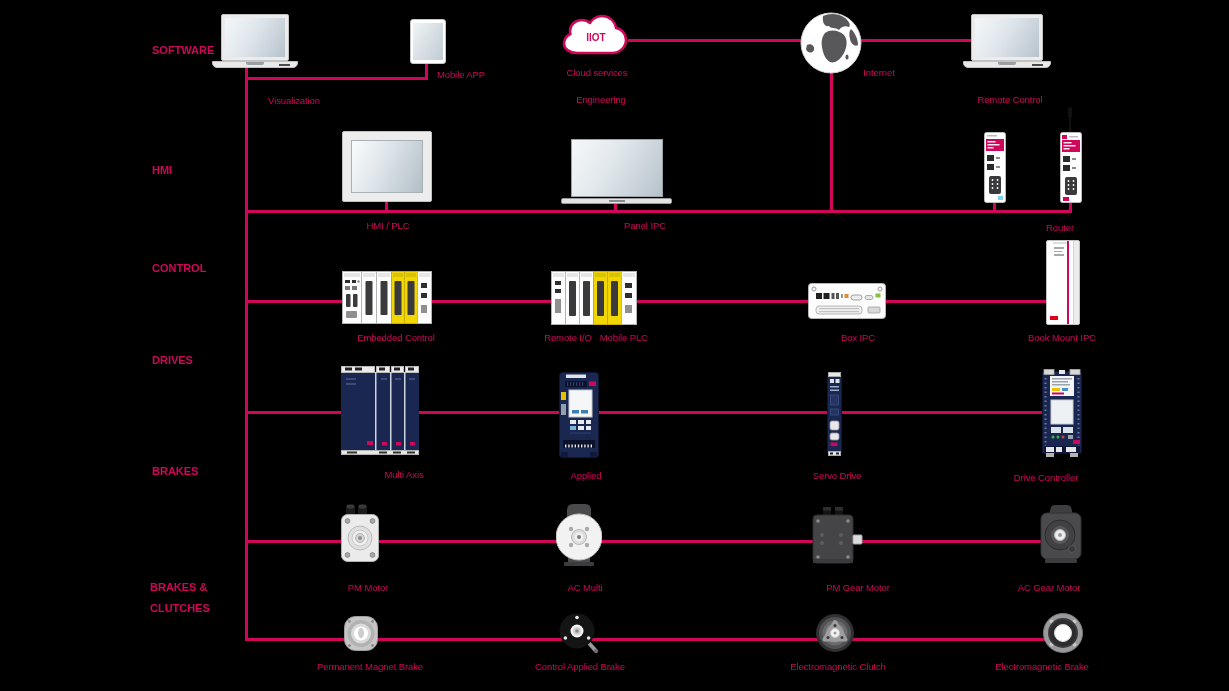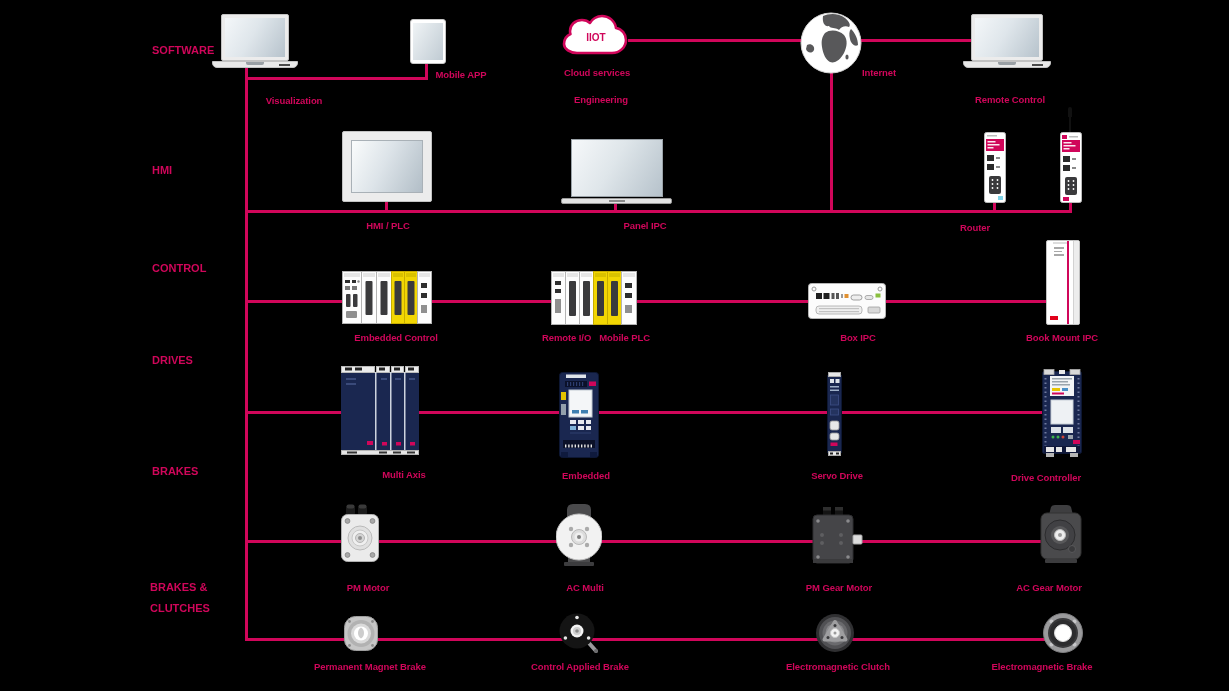--- a/index.html
+++ b/index.html
@@ -2,21 +2,21 @@
 <html><head>
 <meta charset="utf-8">
 <style>
   html,body{margin:0;padding:0;background:#000;}
   #canvas{position:relative;width:1229px;height:691px;background:#000;overflow:hidden;
           font-family:"Liberation Sans",sans-serif;}
   .line{position:absolute;background:#d0065a;z-index:1;}
   .v{width:3px;} .h{height:3px;}
   .dev{position:absolute;z-index:2;}
   .plabel{position:absolute;z-index:3;transform:translateX(-50%);color:#d0065a;
-          font-size:9.5px;font-weight:bold;white-space:nowrap;letter-spacing:-0.1px;}
+          font-size:9.5px;font-weight:normal;white-space:nowrap;letter-spacing:-0.1px;}
   .plabel.duo{display:flex;gap:8px;}
   .rowlabel{position:absolute;z-index:3;color:#d0065a;font-size:11px;font-weight:bold;
             letter-spacing:0;line-height:21px;}
   .rowlabel.wrap{width:64px;white-space:normal;}
   
   .laptop{position:absolute;z-index:2;}
   .lap-screen{margin:0 auto;background:#ececec;border:1px solid #c2c2c2;border-radius:2px;
               padding:3px;box-sizing:border-box;}
   .lap-glass{width:100%;height:100%;background:linear-gradient(120deg,#f4f7f9 0%,#dfe6eb 45%,#b7c3cc 100%);}
   .lap-base{height:7px;background:#e9e9e9;border:1px solid #c2c2c2;border-radius:0 0 5px 5px;
@@ -174,21 +174,21 @@
       <circle cx="13.5" cy="49" r="0.9" fill="#fff"></circle>
     <circle cx="8.5" cy="53" r="0.9" fill="#fff"></circle>
       <circle cx="13.5" cy="53" r="0.9" fill="#fff"></circle>
     <circle cx="8.5" cy="57" r="0.9" fill="#fff"></circle>
       <circle cx="13.5" cy="57" r="0.9" fill="#fff"></circle>
     <rect x="3" y="65" width="6" height="4" fill="#d0065a"></rect>
   </svg>
 
   <div class="plabel" style="left:388px;top:220px">HMI / PLC</div>
   <div class="plabel" style="left:645px;top:220px">Panel IPC</div>
-  <div class="plabel" style="left:975px;top:222px">Router</div>
+  <div class="plabel" style="left:1060px;top:222px">Router</div>
 
   <svg class="dev" style="left:342px;top:271px" width="90" height="53" viewBox="0 0 90 53">
     <rect x="0.5" y="0.5" width="19" height="52" fill="#fdfdfd" stroke="#b3b3b3"></rect>
     <rect x="2" y="2" width="16" height="4" fill="#e6e6e6"></rect>
     <rect x="3" y="9" width="5" height="3" fill="#2e2e2e"></rect>
       <rect x="10" y="9" width="4" height="3" fill="#2e2e2e"></rect>
     <circle cx="16.5" cy="10.5" r="1.2" fill="#888"></circle>
     <rect x="3" y="15" width="5" height="4" fill="#777"></rect>
       <rect x="10" y="15" width="5" height="4" fill="#777"></rect>
     <rect x="4" y="23" width="4.5" height="13" rx="1" fill="#3a3a3c"></rect>
@@ -383,21 +383,21 @@
     <rect x="31" y="71" width="7" height="4" fill="#d0065a"></rect>
     <rect x="2" y="77" width="36" height="7" fill="#10183a"></rect>
     <rect x="4" y="78" width="8" height="5" fill="#e6e6e6"></rect>
       <rect x="14" y="78" width="6" height="5" fill="#e6e6e6"></rect>
     <rect x="24" y="78" width="10" height="5" fill="#e6e6e6"></rect>
     <rect x="4" y="84" width="8" height="4" fill="#b5b5b5"></rect>
       <rect x="28" y="84" width="8" height="4" fill="#b5b5b5"></rect>
   </svg>
 
   <div class="plabel" style="left:404px;top:469px">Multi Axis</div>
-  <div class="plabel" style="left:586px;top:470px">Embedded</div>
+  <div class="plabel" style="left:586px;top:470px">Applied</div>
   <div class="plabel" style="left:837px;top:470px">Servo Drive</div>
   <div class="plabel" style="left:1046px;top:472px">Drive Controller</div>
 
   <svg class="dev" style="left:341px;top:504px" width="38" height="62" viewBox="0 0 38 62">
     <rect x="5" y="2" width="9" height="9" rx="2" fill="#1c1c1c"></rect>
       <rect x="5.5" y="0.5" width="8" height="4" rx="2" fill="#3a3a3a"></rect>
     <rect x="17" y="2" width="9" height="9" rx="2" fill="#1c1c1c"></rect>
       <rect x="17.5" y="0.5" width="8" height="4" rx="2" fill="#3a3a3a"></rect>
     <rect x="0.5" y="10.5" width="37" height="47" rx="6" fill="#ebebeb" stroke="#b0b0b0"></rect>
     <circle cx="6.5" cy="17" r="2.4" fill="#a8a8a8" stroke="#808080" stroke-width="0.8"></circle>
@@ -448,21 +448,21 @@
     <circle cx="21" cy="30" r="15" fill="#414144" stroke="#2c2c2e"></circle>
     <circle cx="21" cy="30" r="9" fill="#58585a"></circle>
     <circle cx="21" cy="30" r="5.5" fill="#ededed" stroke="#bbbbbb"></circle>
     <circle cx="21" cy="30" r="2" fill="#9a9a9a"></circle>
     <circle cx="33" cy="44" r="3.5" fill="#3a3a3c" stroke="#58585a"></circle>
     <rect x="6" y="54" width="32" height="4" rx="1" fill="#3c3c3e"></rect>
   </svg>
 
   <div class="plabel" style="left:368px;top:582px">PM Motor</div>
   <div class="plabel" style="left:585px;top:582px">AC Multi</div>
-  <div class="plabel" style="left:839px;top:582px">PM Gear Motor</div>
+  <div class="plabel" style="left:858px;top:582px">PM Gear Motor</div>
   <div class="plabel" style="left:1049px;top:582px">AC Gear Motor</div>
 
   <svg class="dev" style="left:344px;top:616px" width="34" height="35" viewBox="0 0 34 35">
     <rect x="0.5" y="0.5" width="33" height="34" rx="11" fill="#c6c6c6" stroke="#9e9e9e"></rect>
     <circle cx="5.5" cy="5.5" r="1.4" fill="#8a8a8a"></circle>
       <circle cx="28.5" cy="5.5" r="1.4" fill="#8a8a8a"></circle>
     <circle cx="5.5" cy="29.5" r="1.4" fill="#8a8a8a"></circle>
       <circle cx="28.5" cy="29.5" r="1.4" fill="#8a8a8a"></circle>
     <circle cx="17" cy="17.5" r="13.5" fill="#b2b2b2"></circle>
     <circle cx="17" cy="17.5" r="10" fill="#dadada"></circle>

